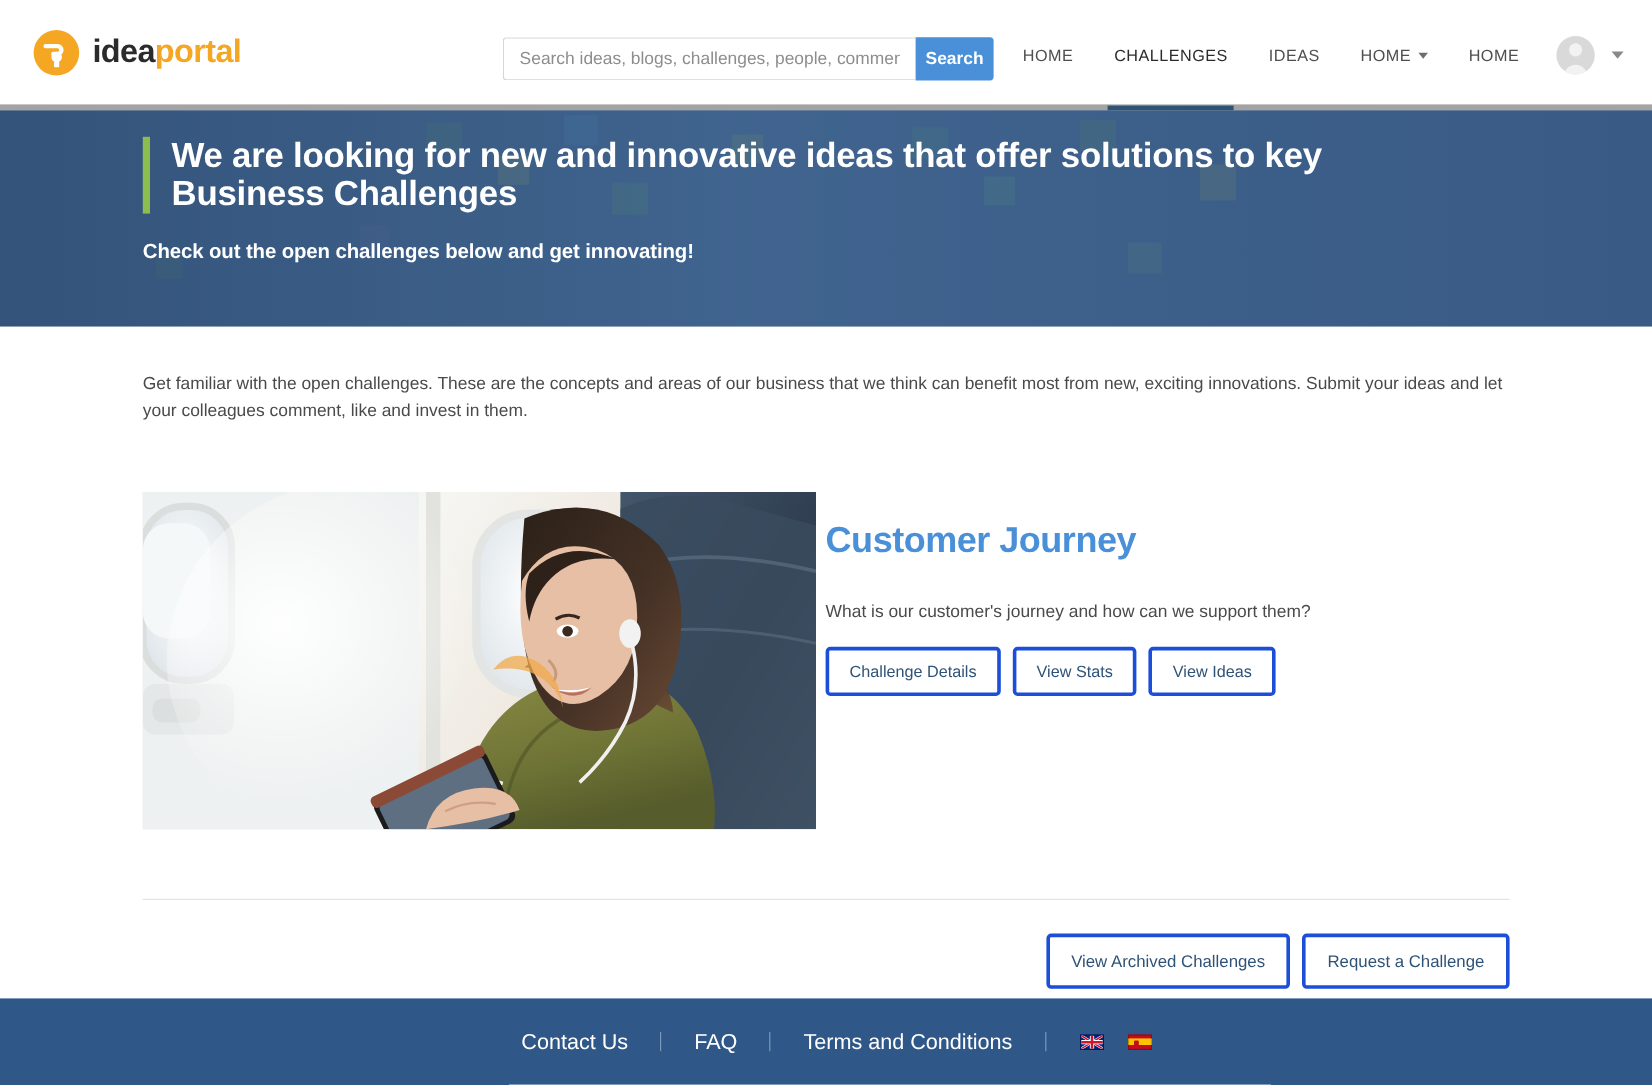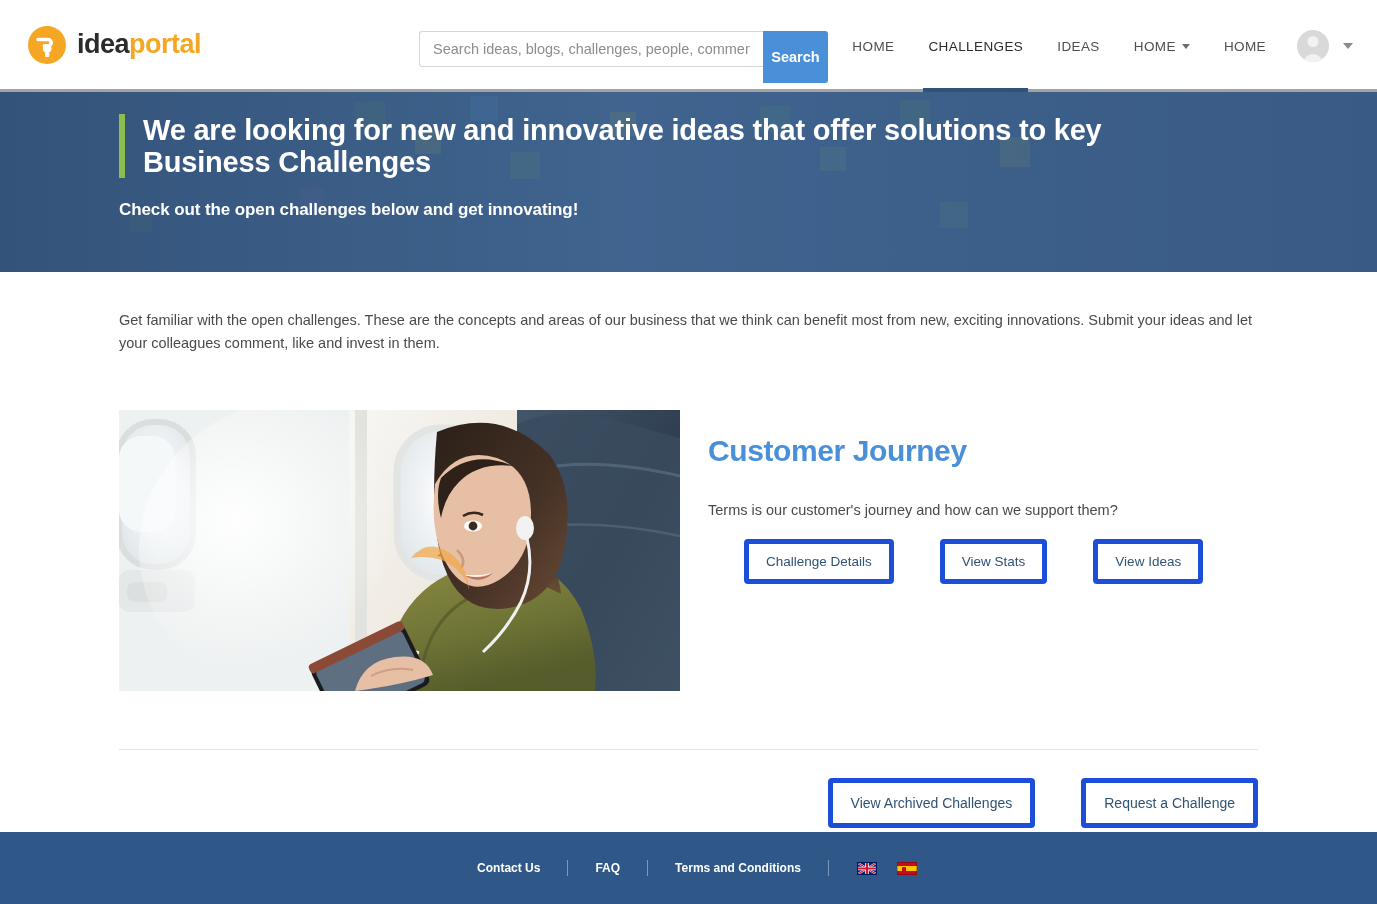--- a/index.html
+++ b/index.html
@@ -13,21 +13,21 @@
   }
   body { position: relative; }
 
   
   .header {
     position: relative;
     height: 92px;
     background: #ffffff;
     display: flex;
     align-items: center;
-    border-bottom: 3px solid #a3a3a3;
+    border-bottom: 5px solid #a3a3a3;
   }
   .logo-wrap {
     display: flex;
     align-items: center;
     margin-left: 28px;
     gap: 11px;
   }
   .logo-mark {
     width: 38px; height: 38px;
     border-radius: 50%;
@@ -57,21 +57,21 @@
     padding: 0 13px;
     font-size: 14.5px;
     color: #555;
     font-family: "Liberation Sans", sans-serif;
     outline: none;
     background: #fff;
   }
   .search-input::placeholder { color: #8d8d8d; }
   .search-btn {
     width: 65px;
-    height: 52px;
+    height: 36px;
     border: none;
     background: #4a90d9;
     color: #fff;
     font-size: 14.5px;
     font-weight: bold;
     border-radius: 0 3px 3px 0;
     cursor: pointer;
     font-family: "Liberation Sans", sans-serif;
   }
 
@@ -207,21 +207,21 @@
     font-size: 14.5px;
     line-height: 1.62;
     color: #4a4a4a;
     max-width: 1140px;
   }
 
   .challenge {
     display: flex;
     margin-top: 54px;
     align-items: flex-start;
-    gap: 28px;
+    gap: 8px;
   }
   .challenge-img {
     width: 561px;
     height: 281px;
     flex: 0 0 auto;
     position: relative;
     overflow: hidden;
     background: #cfd5d8;
   }
   .ch-body { padding-top: 24px; }
@@ -231,30 +231,29 @@
     color: #4a90d9;
     letter-spacing: -0.4px;
   }
   .ch-desc {
     margin-top: 34px;
     font-size: 14.5px;
     color: #4a4a4a;
   }
   .ch-btns { margin-top: 21px; display: flex; gap: 10px; }
   .btn-outline {
-    border: 5px solid #1d4ed8;
+    border: 3px solid #1d4ed8;
     background: #ffffff;
     color: #2f5277;
     font-size: 13.5px;
     padding: 10px 17px;
     border-radius: 4px;
     cursor: pointer;
     font-family: "Liberation Sans", sans-serif;
     white-space: nowrap;
-    margin-left: 36px;
   }
 
   .divider {
     margin-top: 58px;
     height: 1px;
     background: #e3e3e3;
   }
   .bottom-btns {
     margin-top: 28px;
     display: flex;
@@ -269,22 +268,22 @@
     left: 0; right: 0; bottom: 0;
     height: 72px;
     background: #2f5888;
     display: flex;
     align-items: center;
     justify-content: center;
     gap: 0;
   }
   .f-link {
     color: #ffffff;
-    font-size: 12px;
-    font-weight: bold;
+    font-size: 18px;
+    font-weight: normal;
     text-decoration: none;
     padding: 0 27px;
     cursor: pointer;
     white-space: nowrap;
   }
   .f-sep { width: 1px; height: 16px; background: #7b98ba; }
   .flag {
     width: 20px; height: 13px;
     margin: 0 10px;
     cursor: pointer;
@@ -450,21 +449,21 @@
           <rect x="200" y="236" width="96" height="58" rx="5" fill="#5e6f82"></rect>
           <rect x="196" y="228" width="104" height="10" rx="4" fill="#8a4a36"></rect>
         </g>
         <path d="M236 281 q8 -30 40 -34 q30 -4 38 18 q-32 10 -78 16 z" fill="#e6bfa4"></path>
         <path d="M252 266 q20 -10 42 -6" stroke="#cf9f84" stroke-width="2" fill="none"></path>
       </svg>
     </div>
 
     <div class="ch-body">
       <h2 class="ch-title">Customer Journey</h2>
-      <p class="ch-desc">Terms is our customer's journey and how can we support them?</p>
+      <p class="ch-desc">What is our customer's journey and how can we support them?</p>
       <div class="ch-btns">
         <button class="btn-outline">Challenge Details</button>
         <button class="btn-outline">View Stats</button>
         <button class="btn-outline">View Ideas</button>
       </div>
     </div>
   </div>
 
   <div class="divider"></div>
 

